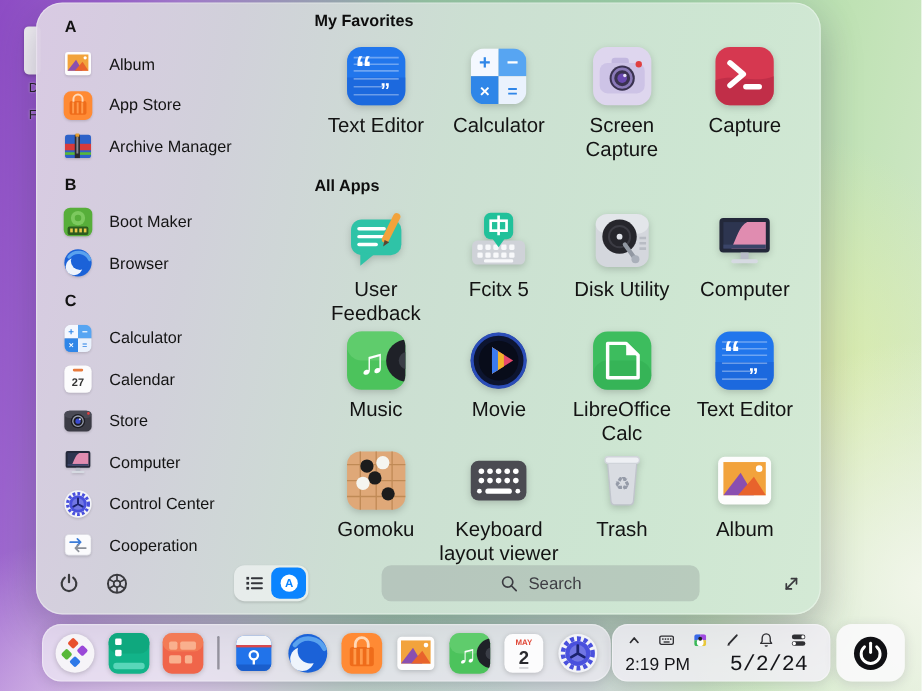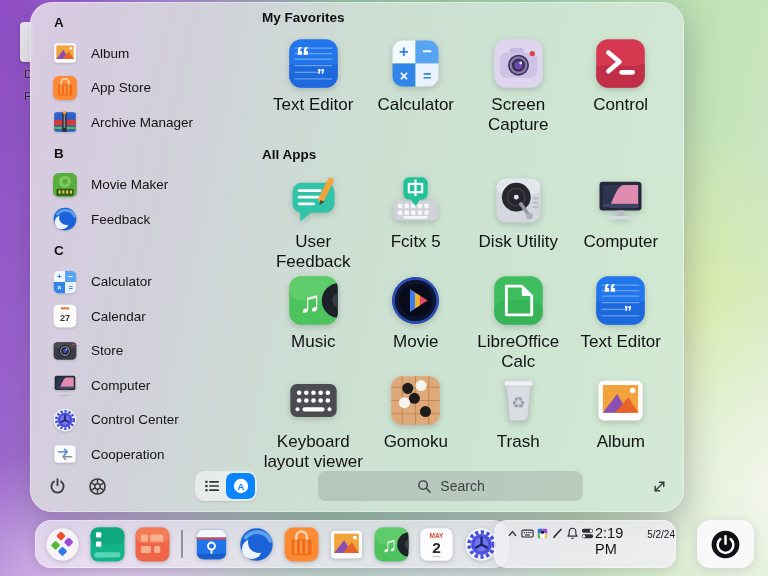--- a/index.html
+++ b/index.html
@@ -45,28 +45,28 @@
   .tbtn.active{background:#0a84ff;}
   .search{margin-left:61px;width:265px;height:30px;border-radius:8px;background:rgba(105,105,112,.22);
     display:flex;align-items:center;justify-content:center;gap:7px;color:#3e3e44;font-size:14px;}
   .srch-ic{width:17px;height:17px;}
   .exp{margin-left:auto;width:17px;height:17px;}
   
   .dock{position:absolute;left:35px;bottom:8px;height:48px;border-radius:16px;background:rgba(240,236,245,.72);
     display:flex;align-items:center;padding:0 9px;gap:8px;box-shadow:0 2px 10px rgba(60,40,90,.18), inset 0 0 0 1px rgba(255,255,255,.35);}
   .dicon{width:37px;height:37px;filter:drop-shadow(0 1px 2px rgba(0,0,0,.2));}
   .dock-sep{width:2px;height:28px;background:rgba(70,70,80,.5);border-radius:1px;margin:0 2px;}
-  .tray{position:absolute;left:494px;bottom:8px;width:182px;height:48px;border-radius:13px;background:rgba(243,239,247,.8);
-    box-sizing:border-box;padding:5px 1px 4px 11px;display:flex;flex-direction:row;justify-content:space-between;
+  .tray{position:absolute;left:510px;bottom:8px;width:182px;height:48px;border-radius:13px;background:rgba(243,239,247,.8);
+    box-sizing:border-box;padding:5px 19px 4px 11px;display:flex;flex-direction:column;justify-content:space-between;
     box-shadow:0 2px 10px rgba(60,40,90,.15), inset 0 0 0 1px rgba(255,255,255,.35);}
   .tray-icons{display:flex;justify-content:space-between;align-items:center;height:16px;}
   .tico{width:15px;height:15px;}
   .tray-text{display:flex;justify-content:space-between;align-items:baseline;}
   .t-time{font-size:14.5px;color:#141418;}
-  .t-date{font-size:10px;color:#141418;}
+  .t-date{font-size:18px;color:#141418;font-family:Liberation Mono, monospace;}
   .powerpill{position:absolute;left:697px;bottom:8px;width:57px;height:48px;border-radius:13px;background:rgba(250,249,252,.88);
     display:flex;align-items:center;justify-content:center;box-shadow:0 2px 10px rgba(60,40,90,.15);}
   .pwr{width:35px;height:35px;}
 </style>
 </head>
 <body>
 
 <div class="wallpaper"></div>
 
 <div class="dt-shape"></div>
@@ -121,32 +121,32 @@
             <rect x="2" y="2" width="44" height="44" rx="10" fill="#57ae3a"></rect>
             <circle cx="24" cy="18" r="11" fill="#7cc95e"></circle>
             <circle cx="24" cy="18" r="5" fill="#57ae3a"></circle>
             <rect x="8" y="31" width="32" height="13" rx="3" fill="#2c5c1e"></rect>
             <rect x="12" y="34" width="4" height="6" fill="#e8c84a"></rect>
             <rect x="19" y="34" width="4" height="6" fill="#e8c84a"></rect>
             <rect x="26" y="34" width="4" height="6" fill="#e8c84a"></rect>
             <rect x="33" y="34" width="4" height="6" fill="#e8c84a"></rect>
           </svg>
         </span>
-        <span class="lb">Movie Maker</span>
+        <span class="lb">Boot Maker</span>
       </div>
       <div class="sb-item">
         <span class="ic">
           <svg viewBox="0 0 48 48">
             <circle cx="24" cy="24" r="21" fill="#1b62d8"></circle>
             <circle cx="18" cy="30" r="13" fill="#eef4fc"></circle>
             <circle cx="27" cy="21" r="14" fill="#1b62d8"></circle>
             <path d="M10 15 A19 19 0 0 1 42 19" fill="none" stroke="#5aa2ee" stroke-width="5" stroke-linecap="round"></path>
           </svg>
         </span>
-        <span class="lb">Feedback</span>
+        <span class="lb">Browser</span>
       </div>
       <div class="sb-header">C</div>
       <div class="sb-item">
         <span class="ic">
           <svg viewBox="0 0 48 48">
             <clipPath id="cq">
               <rect x="3" y="3" width="42" height="42" rx="10"></rect>
             </clipPath>
             <g clip-path="url(#cq)">
               <rect x="3" y="3" width="21" height="21" fill="#f4f8ff"></rect>
@@ -281,21 +281,21 @@
         </div>
         <div class="cell">
           <span class="ic">
             <svg viewBox="0 0 48 48">
               <rect x="2" y="2" width="44" height="44" rx="11" fill="#d63850"></rect>
               <path d="M2 27 c14 -5 30 3 44 -3 v11 a11 11 0 0 1 -11 11 h-22 a11 11 0 0 1 -11 -11 Z" fill="#b52a44" opacity="0.65"></path>
               <path d="M13 14 l10 8.5 -10 8.5" stroke="#fff" stroke-width="4.2" fill="none" stroke-linecap="round" stroke-linejoin="round"></path>
               <line x1="25" y1="32" x2="35" y2="32" stroke="#fff" stroke-width="4.2" stroke-linecap="round"></line>
             </svg>
           </span>
-          <div class="lb">Control</div>
+          <div class="lb">Capture</div>
         </div>
       </div>
     <div class="sec-title second">All Apps</div>
     <div class="grid allapps">
         <div class="cell">
           <span class="ic">
             <svg viewBox="0 0 48 48">
               <rect x="5" y="8" width="38" height="27" rx="8" fill="#2fc3a7"></rect>
               <path d="M12 33 v10 l11 -9 Z" fill="#2fc3a7"></path>
               <g stroke="#fff" stroke-width="2.6" stroke-linecap="round">
@@ -418,20 +418,41 @@
                 <line x1="7" y1="20" x2="41" y2="20"></line>
                 <line x1="7" y1="26" x2="41" y2="26"></line>
                 <line x1="7" y1="32" x2="30" y2="32"></line>
                 <line x1="7" y1="38" x2="41" y2="38"></line>
               </g>
               <text x="8" y="27" font-size="26" font-weight="bold" fill="#fff">“</text>
               <text x="27" y="40" font-size="15" font-weight="bold" fill="#fff">”</text>
             </svg>
           </span>
           <div class="lb">Text Editor</div>
+        </div>
+        <div class="cell">
+          <span class="ic">
+            <svg viewBox="0 0 48 48">
+              <rect x="2" y="2" width="44" height="44" rx="10" fill="#dfa878"></rect>
+              <g stroke="#c08a56" stroke-width="1">
+                <line x1="12" y1="2" x2="12" y2="46"></line>
+                <line x1="24" y1="2" x2="24" y2="46"></line>
+                <line x1="36" y1="2" x2="36" y2="46"></line>
+                <line x1="2" y1="12" x2="46" y2="12"></line>
+                <line x1="2" y1="24" x2="46" y2="24"></line>
+                <line x1="2" y1="36" x2="46" y2="36"></line>
+              </g>
+              <circle cx="17" cy="13" r="5" fill="#1c1c1c"></circle>
+              <circle cx="29" cy="10.5" r="5" fill="#f5f5f0"></circle>
+              <circle cx="23" cy="22" r="5" fill="#1c1c1c"></circle>
+              <circle cx="14" cy="26" r="5" fill="#f5f5f0"></circle>
+              <circle cx="33" cy="34" r="5" fill="#1c1c1c"></circle>
+            </svg>
+          </span>
+          <div class="lb">Gomoku</div>
         </div>
         <div class="cell">
           <span class="ic">
             <svg viewBox="0 0 48 48">
               <rect x="3" y="9" width="42" height="30" rx="6" fill="#4b4b52"></rect>
               <g fill="#fff">
                 <circle cx="11" cy="17" r="2.1"></circle>
                 <circle cx="17.5" cy="17" r="2.1"></circle>
                 <circle cx="24" cy="17" r="2.1"></circle>
                 <circle cx="30.5" cy="17" r="2.1"></circle>
@@ -441,41 +462,20 @@
                 <circle cx="24" cy="24" r="2.1"></circle>
                 <circle cx="30.5" cy="24" r="2.1"></circle>
                 <circle cx="37" cy="24" r="2.1"></circle>
                 <rect x="14" y="30" width="20" height="4" rx="2"></rect>
                 <circle cx="9.5" cy="32" r="1.8"></circle>
                 <circle cx="38.5" cy="32" r="1.8"></circle>
               </g>
             </svg>
           </span>
           <div class="lb">Keyboard layout viewer</div>
-        </div>
-        <div class="cell">
-          <span class="ic">
-            <svg viewBox="0 0 48 48">
-              <rect x="2" y="2" width="44" height="44" rx="10" fill="#dfa878"></rect>
-              <g stroke="#c08a56" stroke-width="1">
-                <line x1="12" y1="2" x2="12" y2="46"></line>
-                <line x1="24" y1="2" x2="24" y2="46"></line>
-                <line x1="36" y1="2" x2="36" y2="46"></line>
-                <line x1="2" y1="12" x2="46" y2="12"></line>
-                <line x1="2" y1="24" x2="46" y2="24"></line>
-                <line x1="2" y1="36" x2="46" y2="36"></line>
-              </g>
-              <circle cx="17" cy="13" r="5" fill="#1c1c1c"></circle>
-              <circle cx="29" cy="10.5" r="5" fill="#f5f5f0"></circle>
-              <circle cx="23" cy="22" r="5" fill="#1c1c1c"></circle>
-              <circle cx="14" cy="26" r="5" fill="#f5f5f0"></circle>
-              <circle cx="33" cy="34" r="5" fill="#1c1c1c"></circle>
-            </svg>
-          </span>
-          <div class="lb">Gomoku</div>
         </div>
         <div class="cell">
           <span class="ic">
             <svg viewBox="0 0 48 48">
               <path d="M13 11 h22 l-2.5 28.5 a3 3 0 0 1 -3 2.8 h-11 a3 3 0 0 1 -3 -2.8 Z" fill="#d9dce2" stroke="#c0c4cc"></path>
               <rect x="11" y="6" width="26" height="5" rx="2.5" fill="#eef0f4" stroke="#d0d4da"></rect>
               <text x="24" y="31" font-size="14" fill="#959ba8" text-anchor="middle">♻</text>
             </svg>
           </span>
           <div class="lb">Trash</div>

